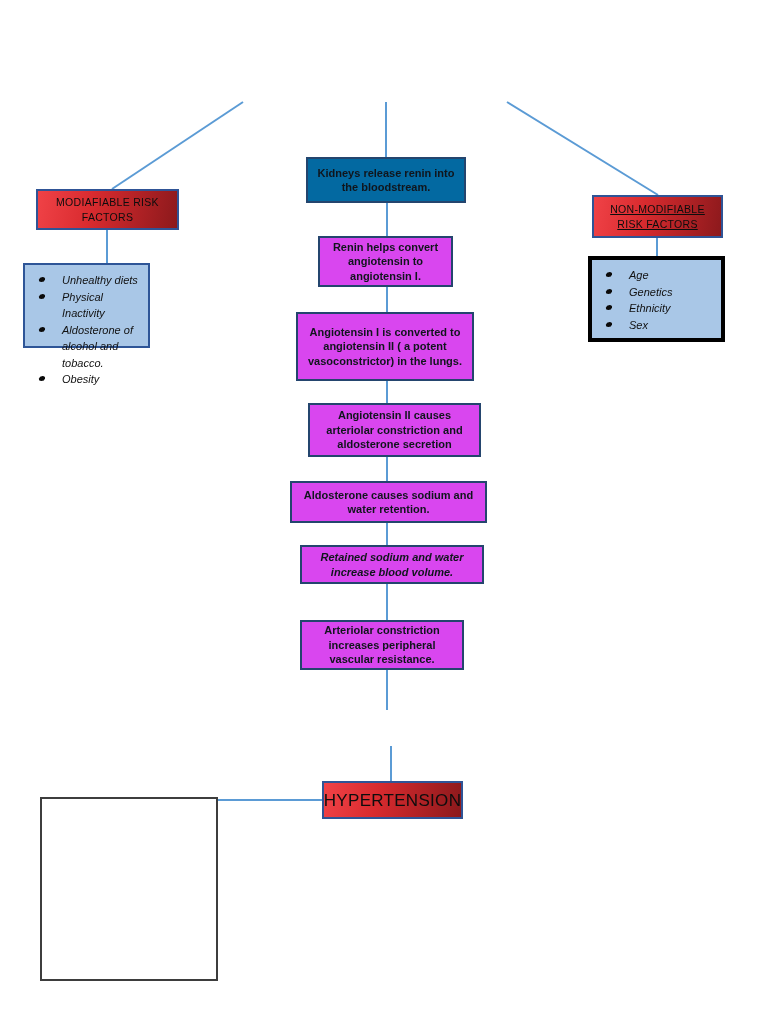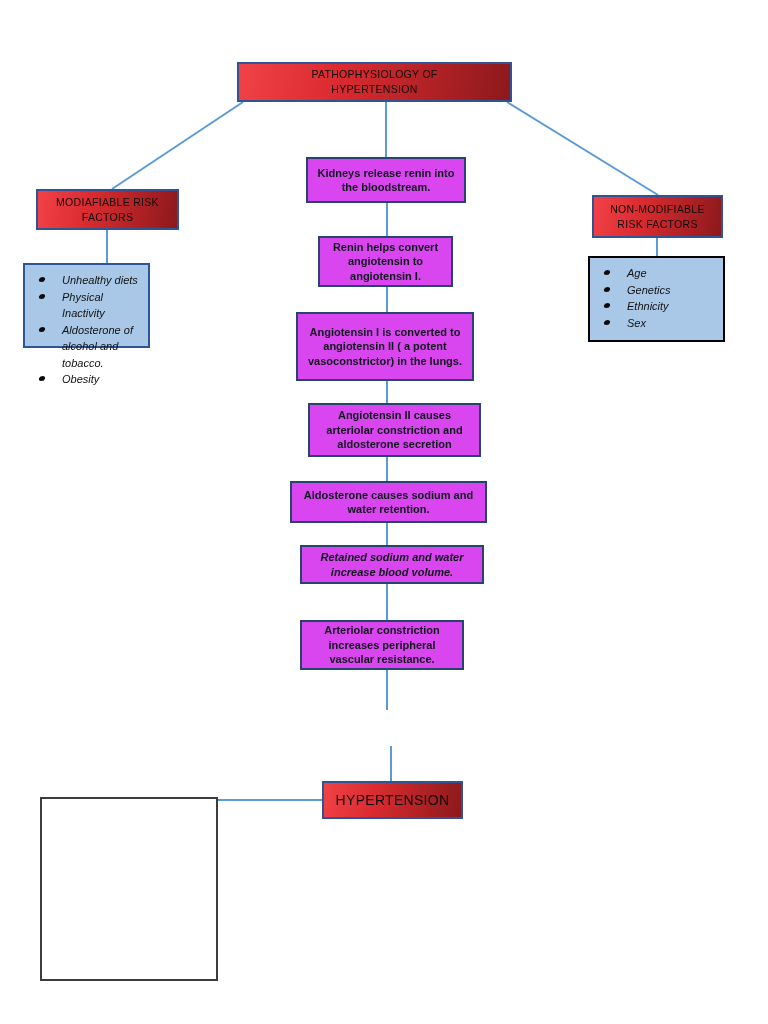--- a/index.html
+++ b/index.html
@@ -11,27 +11,27 @@
   .box{position:absolute;box-sizing:border-box;z-index:1;display:flex;align-items:center;justify-content:center;text-align:center;}
   .red-box{
     background:linear-gradient(100deg,#f04247 0%,#d92b2f 38%,#8c191c 100%);
     border:2px solid #2f5496;color:#0d0d0d;
     font-size:10.5px;letter-spacing:.3px;line-height:15px;
   }
   .chain-box{
     background:#d946ef;border:2px solid #24456e;color:#10151c;
     font-weight:bold;font-size:11px;line-height:14.5px;padding:2px 4px;
   }
-  .chain-box.light{background:#d946ef;justify-content:center;}
+  .chain-box.light{background:#0369a1;justify-content:center;}
   .list-box{
     position:absolute;box-sizing:border-box;z-index:1;background:#a9c7e7;
     font-style:italic;font-size:11px;color:#111;padding:7px 6px 4px 12px;
   }
   .list-box.blue-border{border:2px solid #2e5597;}
-  .list-box.black-border{border:2px solid #000000;}
+  .list-box.black-border{border:4px solid #000000;}
   .li{display:flex;align-items:baseline;line-height:16.5px;}
   .bullet{
     flex:0 0 auto;width:6px;height:5px;background:#0a0a0a;border-radius:50%;
     margin-right:17px;margin-left:2px;transform:skewX(-12deg);position:relative;top:-2px;
   }
   .li-text{flex:1 1 auto;}
   .empty-box{
     position:absolute;box-sizing:border-box;z-index:1;background:#ffffff;border:2px solid #3d3d3d;
   }
   .title-inner{max-width:165px;margin:0 auto;}
@@ -51,23 +51,20 @@
     <line x1="387" y1="287" x2="387" y2="313" stroke-width="2" stroke="#5b9bd5"></line>
     <line x1="387" y1="381" x2="387" y2="404" stroke-width="2" stroke="#5b9bd5"></line>
     <line x1="387" y1="457" x2="387" y2="482" stroke-width="2" stroke="#5b9bd5"></line>
     <line x1="387" y1="523" x2="387" y2="546" stroke-width="2" stroke="#5b9bd5"></line>
     <line x1="387" y1="584" x2="387" y2="621" stroke-width="2" stroke="#5b9bd5"></line>
     <line x1="387" y1="670" x2="387" y2="710" stroke-width="2" stroke="#5b9bd5"></line>
     <line x1="391" y1="746" x2="391" y2="782" stroke-width="2" stroke="#5b9bd5"></line>
     <line x1="217" y1="800" x2="322" y2="800" stroke-width="2" stroke="#5b9bd5"></line>
   </svg>
 
-  <div class="box red-box" style="left:237px;top:62px;width:275px;height:40px;">
-    <div class="title-inner">PATHOPHYSIOLOGY OF HYPERTENSION</div>
-  </div>
 
   <div class="box red-box" style="left:36px;top:189px;width:143px;height:41px;">
     <div style="max-width:125px;">MODIAFIABLE RISK FACTORS</div>
   </div>
 
   <div class="list-box blue-border" style="left:23px;top:263px;width:127px;height:85px;">
     <div class="li">
       <span class="bullet"></span>
       <span class="li-text">Unhealthy diets</span>
     </div>
@@ -78,21 +75,21 @@
     <div class="li">
       <span class="bullet"></span>
       <span class="li-text">Aldosterone of alcohol and tobacco.</span>
     </div>
     <div class="li">
       <span class="bullet"></span>
       <span class="li-text">Obesity</span>
     </div>
   </div>
 
-  <div class="box red-box" style="left:592px;top:195px;width:131px;height:43px;">
+  <div class="box red-box" style="left:592px;top:195px;width:131px;height:43px;text-decoration:underline;">
     <div style="max-width:110px;">NON-MODIFIABLE RISK FACTORS</div>
   </div>
 
   <div class="list-box black-border" style="left:588px;top:256px;width:137px;height:86px;line-height:15.5px;">
     <div class="li">
       <span class="bullet"></span>
       <span class="li-text">Age</span>
     </div>
     <div class="li">
       <span class="bullet"></span>
@@ -130,19 +127,19 @@
 
   <div class="box chain-box" style="left:300px;top:545px;width:184px;height:39px;font-style:italic;">
     <div>Retained sodium and water increase blood volume.</div>
   </div>
 
   <div class="box chain-box" style="left:300px;top:620px;width:164px;height:50px;">
     <div>Arteriolar constriction increases peripheral vascular resistance.</div>
   </div>
 
 
-  <div class="box red-box" style="left:322px;top:781px;width:141px;height:38px;font-size:14px;">
+  <div class="box red-box" style="left:322px;top:781px;width:141px;height:38px;font-size:17px;">
     <div>HYPERTENSION</div>
   </div>
 
   <div class="empty-box" style="left:40px;top:797px;width:178px;height:184px;"></div>
 
 </div>
 
 </body></html>

